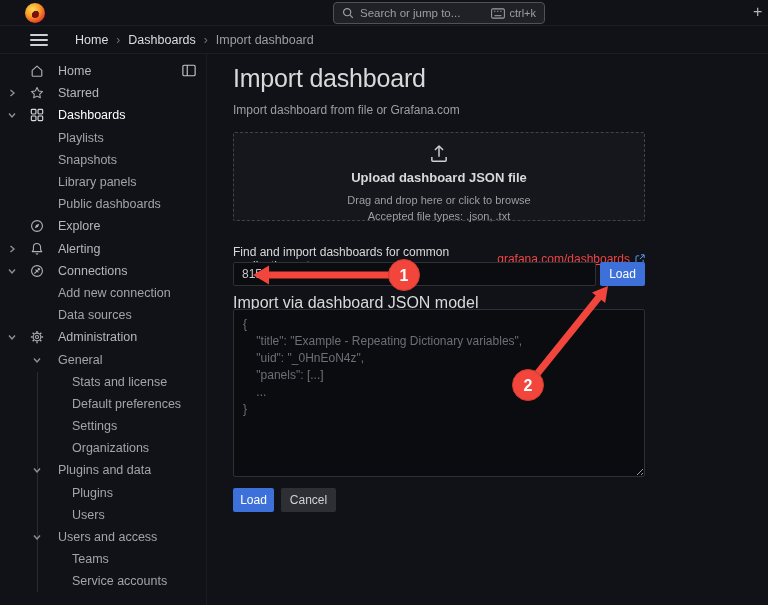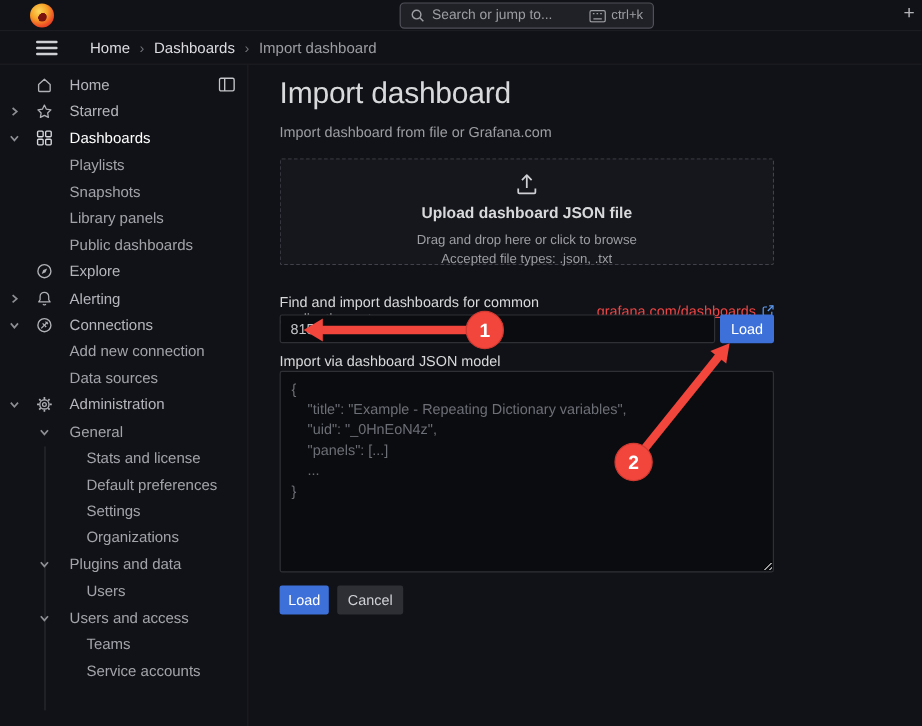--- a/index.html
+++ b/index.html
@@ -69,21 +69,21 @@
 
   .gcom-input { position:absolute; top:208px; left:0; width:363px; height:24px;
     background:#0b0c0f; border:1px solid #2f3036; border-radius:2px;
     color:#c5c6ca; font-size:12px; padding:0 8px; font-family:inherit; outline:none; }
   .btn { border:none; border-radius:2px; font-size:12px; font-weight:500; font-family:inherit; cursor:pointer;
     display:flex; align-items:center; justify-content:center; }
   .btn-blue { background:#3d71d9; color:#ffffff; }
   .btn-gray { background:#2d2f34; color:#d0d1d6; }
   .gcom-load { position:absolute; top:208px; left:367px; width:45px; height:24px; }
 
-  .json-label { position:absolute; top:240px; left:0; font-size:12px; font-weight:500; color:#d8d9da; }
+  .json-label { position:absolute; top:240px; left:0; font-size:16px; font-weight:500; color:#d8d9da; }
   .json-area { position:absolute; top:255px; left:0; width:412px; height:168px;
     background:#0b0c0f; border:1px solid #2f3036; border-radius:2px;
     color:#6d6f77; font-size:12px; line-height:17px; padding:6px 9px;
     font-family:"Liberation Sans","DejaVu Sans",sans-serif; resize:both; outline:none; white-space:pre; }
   .json-area::placeholder { color:#6d6f77; }
 
   .actions { position:absolute; top:434px; left:0; display:flex; gap:7px; }
   .act-load { width:41px; height:24px; }
   .act-cancel { width:55px; height:24px; }
 
@@ -295,20 +295,23 @@
     </div>
 
   <div class="srow sub">
     <span class="sl-chev l2">
         <svg width="8" height="8" viewBox="0 0 8 8">
           <path d="M1 2.5 4 6 7 2.5" fill="none" stroke="currentColor" stroke-width="1.4"></path>
         </svg>
       </span>
     <span class="sl-label">Plugins and data</span>
   </div>
+  <div class="srow lvl3 sub">
+      <span class="sl-label">Plugins</span>
+    </div>
 
   <div class="srow lvl3 sub">
       <span class="sl-label">Users</span>
     </div>
   <div class="srow sub">
     <span class="sl-chev l2">
         <svg width="8" height="8" viewBox="0 0 8 8">
           <path d="M1 2.5 4 6 7 2.5" fill="none" stroke="currentColor" stroke-width="1.4"></path>
         </svg>
       </span>

